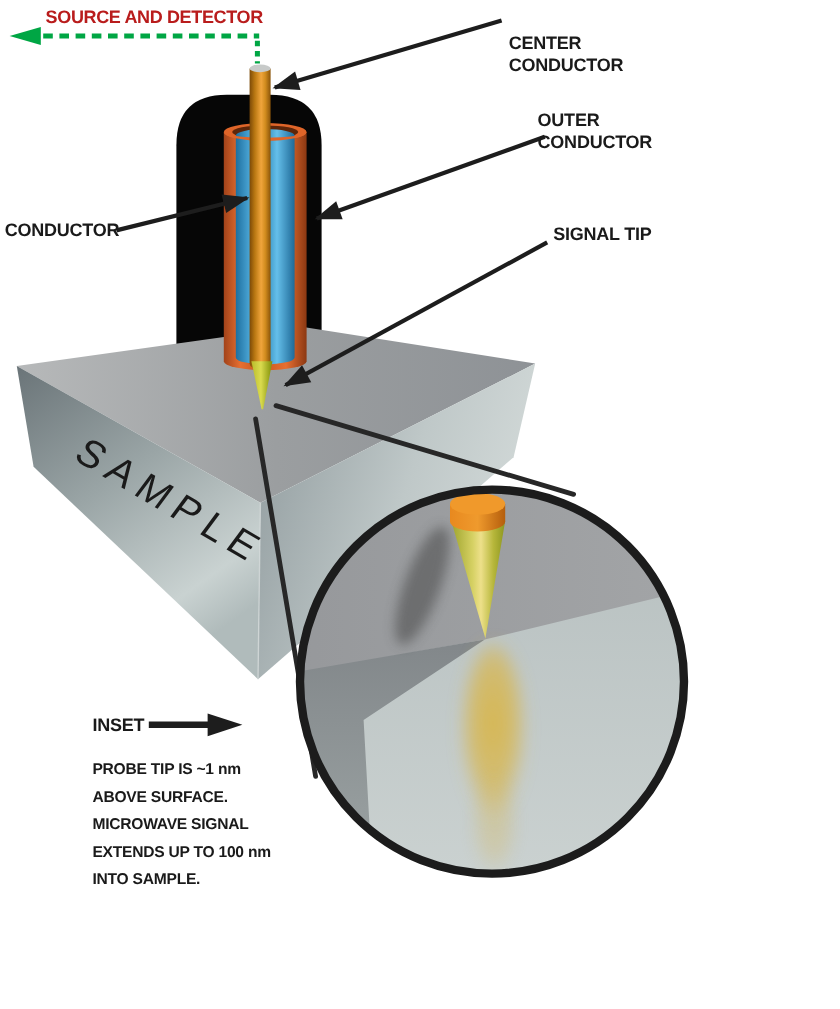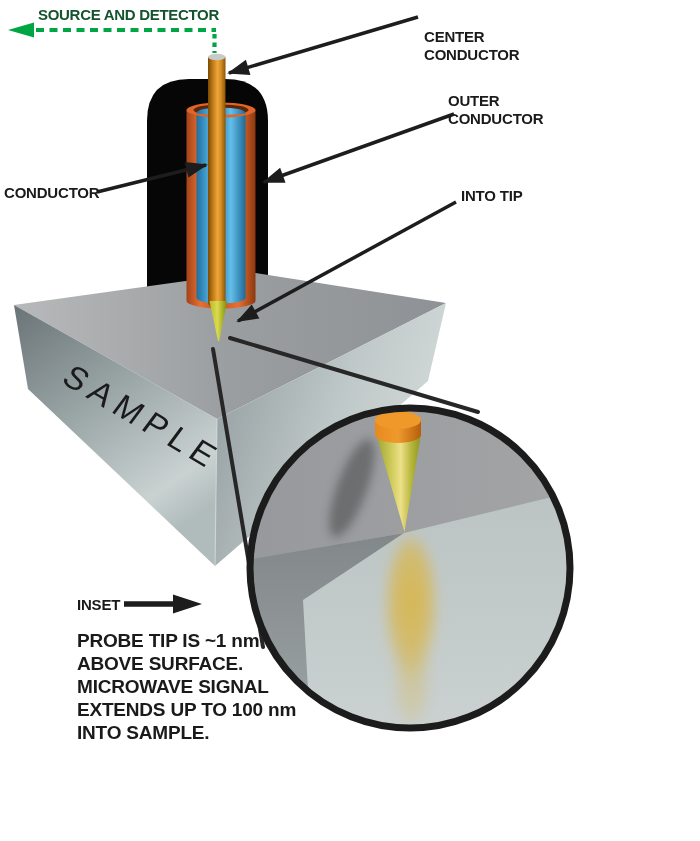--- a/index.html
+++ b/index.html
@@ -5,23 +5,23 @@
   html,body{margin:0;padding:0;background:#ffffff;}
   .stage{
     position:relative;width:700px;height:841px;background:#ffffff;overflow:hidden;
     font-family:"Liberation Sans",sans-serif;
   }
   .stage svg{position:absolute;left:0;top:0;}
   .lbl{
     position:absolute;font-weight:700;font-size:15px;line-height:18px;
     color:#1a1a1a;letter-spacing:-0.2px;white-space:pre-line;
   }
-  .lbl.green{color:#14532d;font-size:15px;letter-spacing:-0.3px;}
+  .lbl.green{color:#b91c1c;font-size:15px;letter-spacing:-0.3px;}
   .caption{
-    position:absolute;font-weight:700;font-size:19px;line-height:23px;
+    position:absolute;font-weight:700;font-size:13px;line-height:23px;
     color:#1a1a1a;letter-spacing:-0.2px;white-space:pre-line;width:230px;
   }
 </style>
 </head>
 <body>
 
 <div class="stage">
 
 <svg width="700" height="841" viewBox="0 0 700 841">
   <defs>
@@ -170,21 +170,21 @@
     <polygon points="173,594.5 202,604 173,613.5" fill="#1d1d1d"></polygon>
   </g>
 </svg>
 
 <div class="lbl green" style="left:38px;top:6px;">SOURCE AND DETECTOR</div>
 <div class="lbl" style="left:424px;top:5px;margin-top:23px;">CENTER
 CONDUCTOR</div>
 <div class="lbl" style="left:448px;top:92px;">OUTER
 CONDUCTOR</div>
 <div class="lbl" style="left:4px;top:184px;">CONDUCTOR</div>
-<div class="lbl" style="left:461px;top:187px;">INTO TIP</div>
+<div class="lbl" style="left:461px;top:187px;">SIGNAL TIP</div>
 <div class="lbl" style="left:77px;top:596px;">INSET</div>
 <div class="caption" style="left:77px;top:629px;">PROBE TIP IS ~1 nm
 ABOVE SURFACE.
 MICROWAVE SIGNAL
 EXTENDS UP TO 100 nm
 INTO SAMPLE.</div>
 
 </div>
 
 </body></html>

